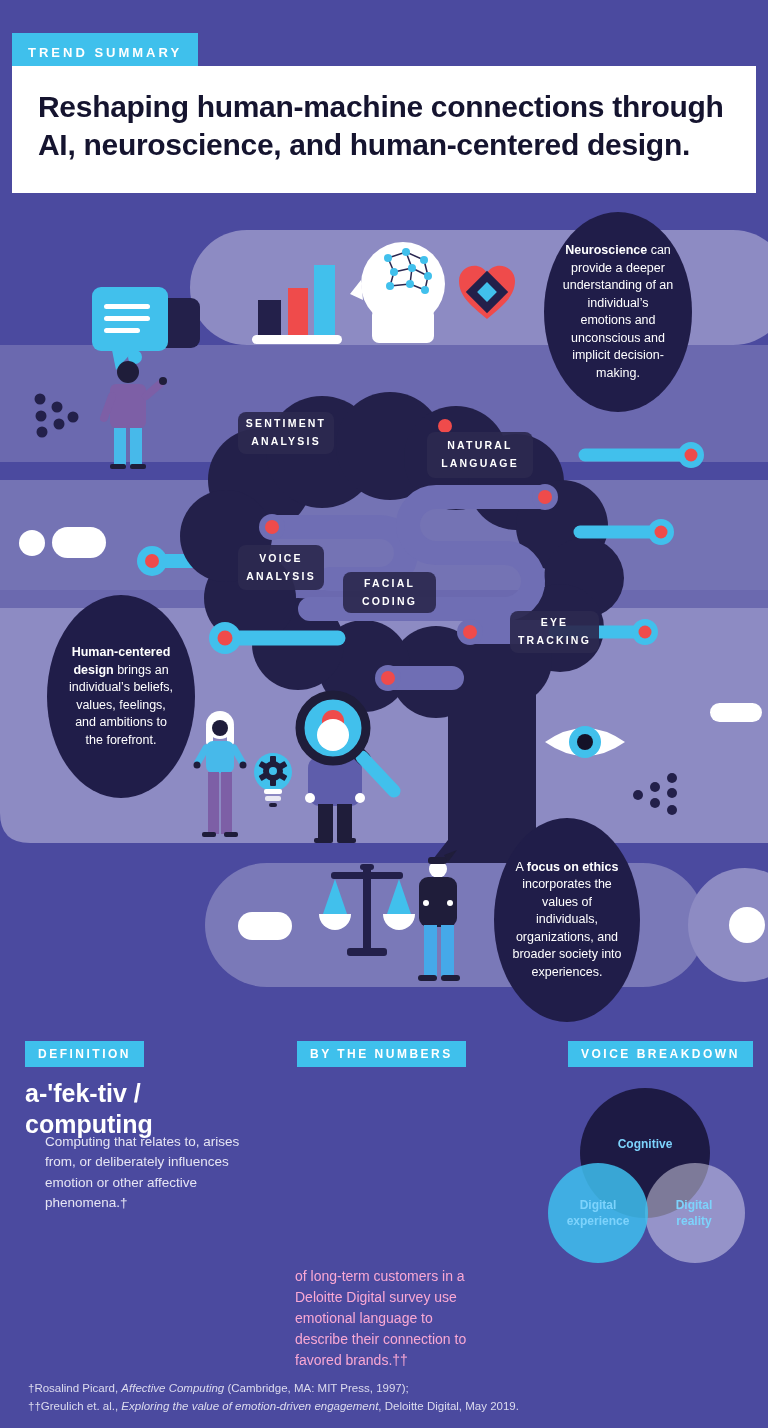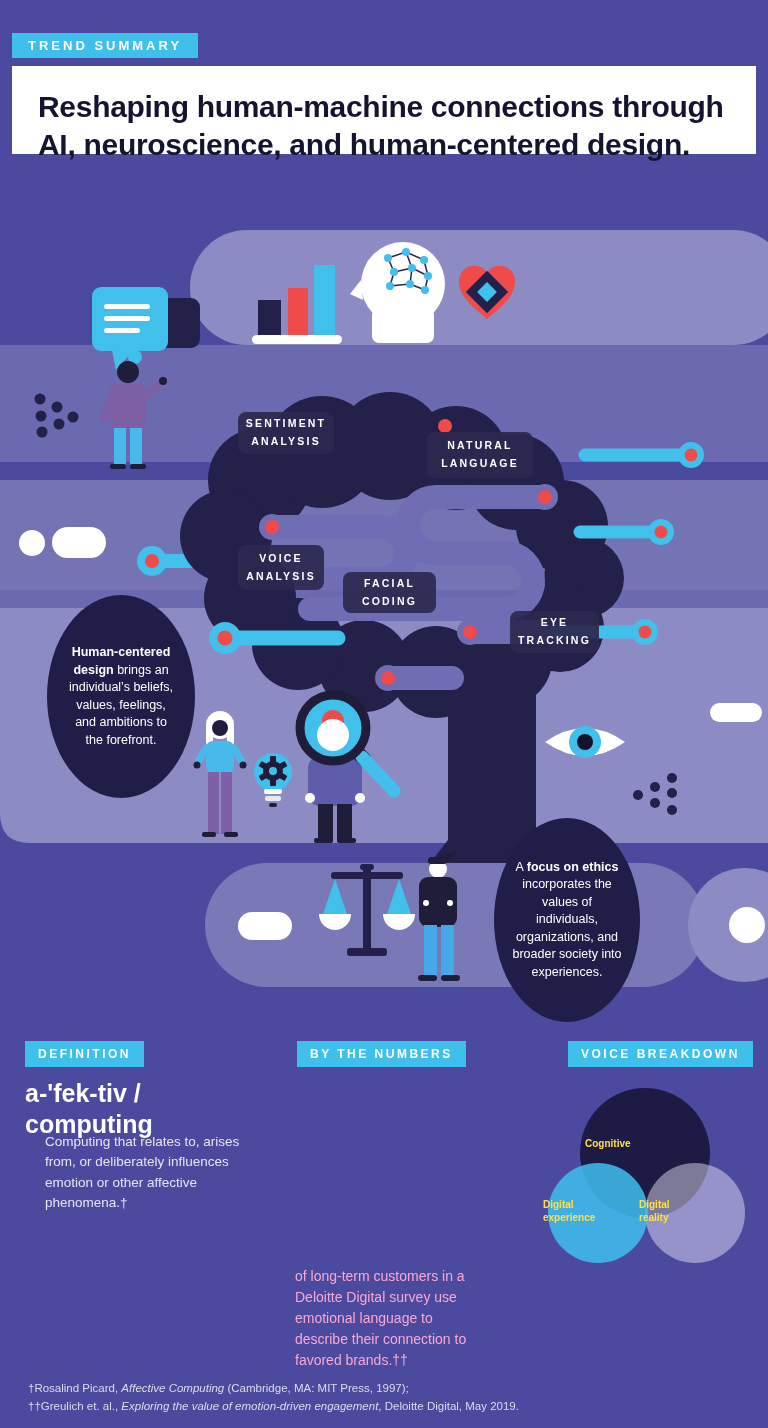--- a/index.html
+++ b/index.html
@@ -1,21 +1,21 @@
 <!DOCTYPE html>
 <html><head>
 <meta charset="utf-8">
 <style>
   html,body{margin:0;padding:0;background:#4b4a9f;}
   .page{position:relative;width:768px;height:1428px;background:#4b4a9f;overflow:hidden;
         font-family:"Liberation Sans",sans-serif;}
   
   .tag{position:absolute;left:12px;top:33px;background:#3fc0ec;color:#fff;
-       font-size:13px;font-weight:bold;letter-spacing:3px;padding:5px 16px;}
-  .title-box{position:absolute;left:12px;top:66px;width:744px;height:88px;background:#fff;}
+       font-size:13px;font-weight:bold;letter-spacing:3px;padding:12px 16px;}
+  .title-box{position:absolute;left:12px;top:66px;width:744px;height:127px;background:#fff;}
   .title-box h1{margin:22px 0 0 26px;font-size:30px;line-height:1.28;color:#15142f;
                 letter-spacing:-0.3px;font-weight:bold;}
   
   .illu{position:absolute;left:0;top:200px;width:768px;height:830px;}
   .illu svg{position:absolute;left:0;top:0;}
   .chip{position:absolute;background:rgba(44,41,80,0.93);border-radius:8px;color:#fff;
         font-weight:bold;font-size:10.5px;letter-spacing:2.2px;display:flex;align-items:center;
         justify-content:center;text-align:center;line-height:1.7;white-space:pre-line;}
   .chip-sentiment{left:238px;top:212px;width:96px;height:42px;}
   .chip-natural{left:427px;top:232px;width:106px;height:46px;}
@@ -43,21 +43,21 @@
          background:conic-gradient(#ffffff 0deg 216deg, rgba(255,255,255,0.38) 216deg 360deg);}
   .donut-hole{position:absolute;left:28px;top:28px;width:86px;height:86px;border-radius:50%;background:#4b4a9f;}
   .donut-label{position:absolute;left:0;top:0;width:142px;height:142px;display:flex;align-items:center;
                justify-content:center;color:#fff;font-size:40px;font-weight:bold;letter-spacing:-1px;}
   .num-body{position:absolute;left:295px;top:1266px;width:190px;color:#f9a8d4;font-size:14px;line-height:1.5;}
   .venn{position:absolute;left:540px;top:1075px;width:228px;height:200px;}
   .venn-circle{position:absolute;border-radius:50%;}
   .vc-cog{left:40px;top:13px;width:130px;height:130px;background:#1d1a44;}
   .vc-real{left:105px;top:88px;width:100px;height:100px;background:rgba(230,228,246,0.48);}
   .vc-exp{left:8px;top:88px;width:100px;height:100px;background:rgba(62,192,238,0.85);}
-  .venn-label{position:absolute;color:#fde047;font-weight:bold;font-size:10px;
+  .venn-label{position:absolute;color:#7dd3fc;font-weight:bold;font-size:12px;text-align:center;
               white-space:pre-line;line-height:1.3;}
   .vl-cog{left:45px;top:62px;width:120px;}
   .vl-exp{left:3px;top:123px;width:110px;}
   .vl-real{left:99px;top:123px;width:110px;}
   .footnotes{position:absolute;left:28px;top:1380px;color:#dcdbee;font-size:11.5px;line-height:1.55;}
   .footnotes i{font-style:italic;}
 </style>
 </head>
 <body>
 
@@ -310,20 +310,23 @@
 ANALYSIS</div>
     <div class="chip chip-natural">NATURAL
 LANGUAGE</div>
     <div class="chip chip-voice">VOICE
 ANALYSIS</div>
     <div class="chip chip-facial">FACIAL
 CODING</div>
     <div class="chip chip-eye">EYE
 TRACKING</div>
 
+    <div class="bubble bubble-neuro">
+      <p><span></span><b>Neuroscience</b><span> can provide a deeper understanding of an individual’s emotions and unconscious and implicit decision-making.</span></p>
+    </div>
     <div class="bubble bubble-ethics">
       <p><span>A </span><b>focus on ethics</b><span> incorporates the values of individuals, organizations, and broader society into experiences.</span></p>
     </div>
     <div class="bubble bubble-hcd">
       <p><span></span><b>Human-centered design</b><span> brings an individual’s beliefs, values, feelings, and ambitions to the forefront.</span></p>
     </div>
   </div>
 
   <div class="sec-tab tab-def">DEFINITION</div>
   <div class="def-term">a-'fek-tiv /

